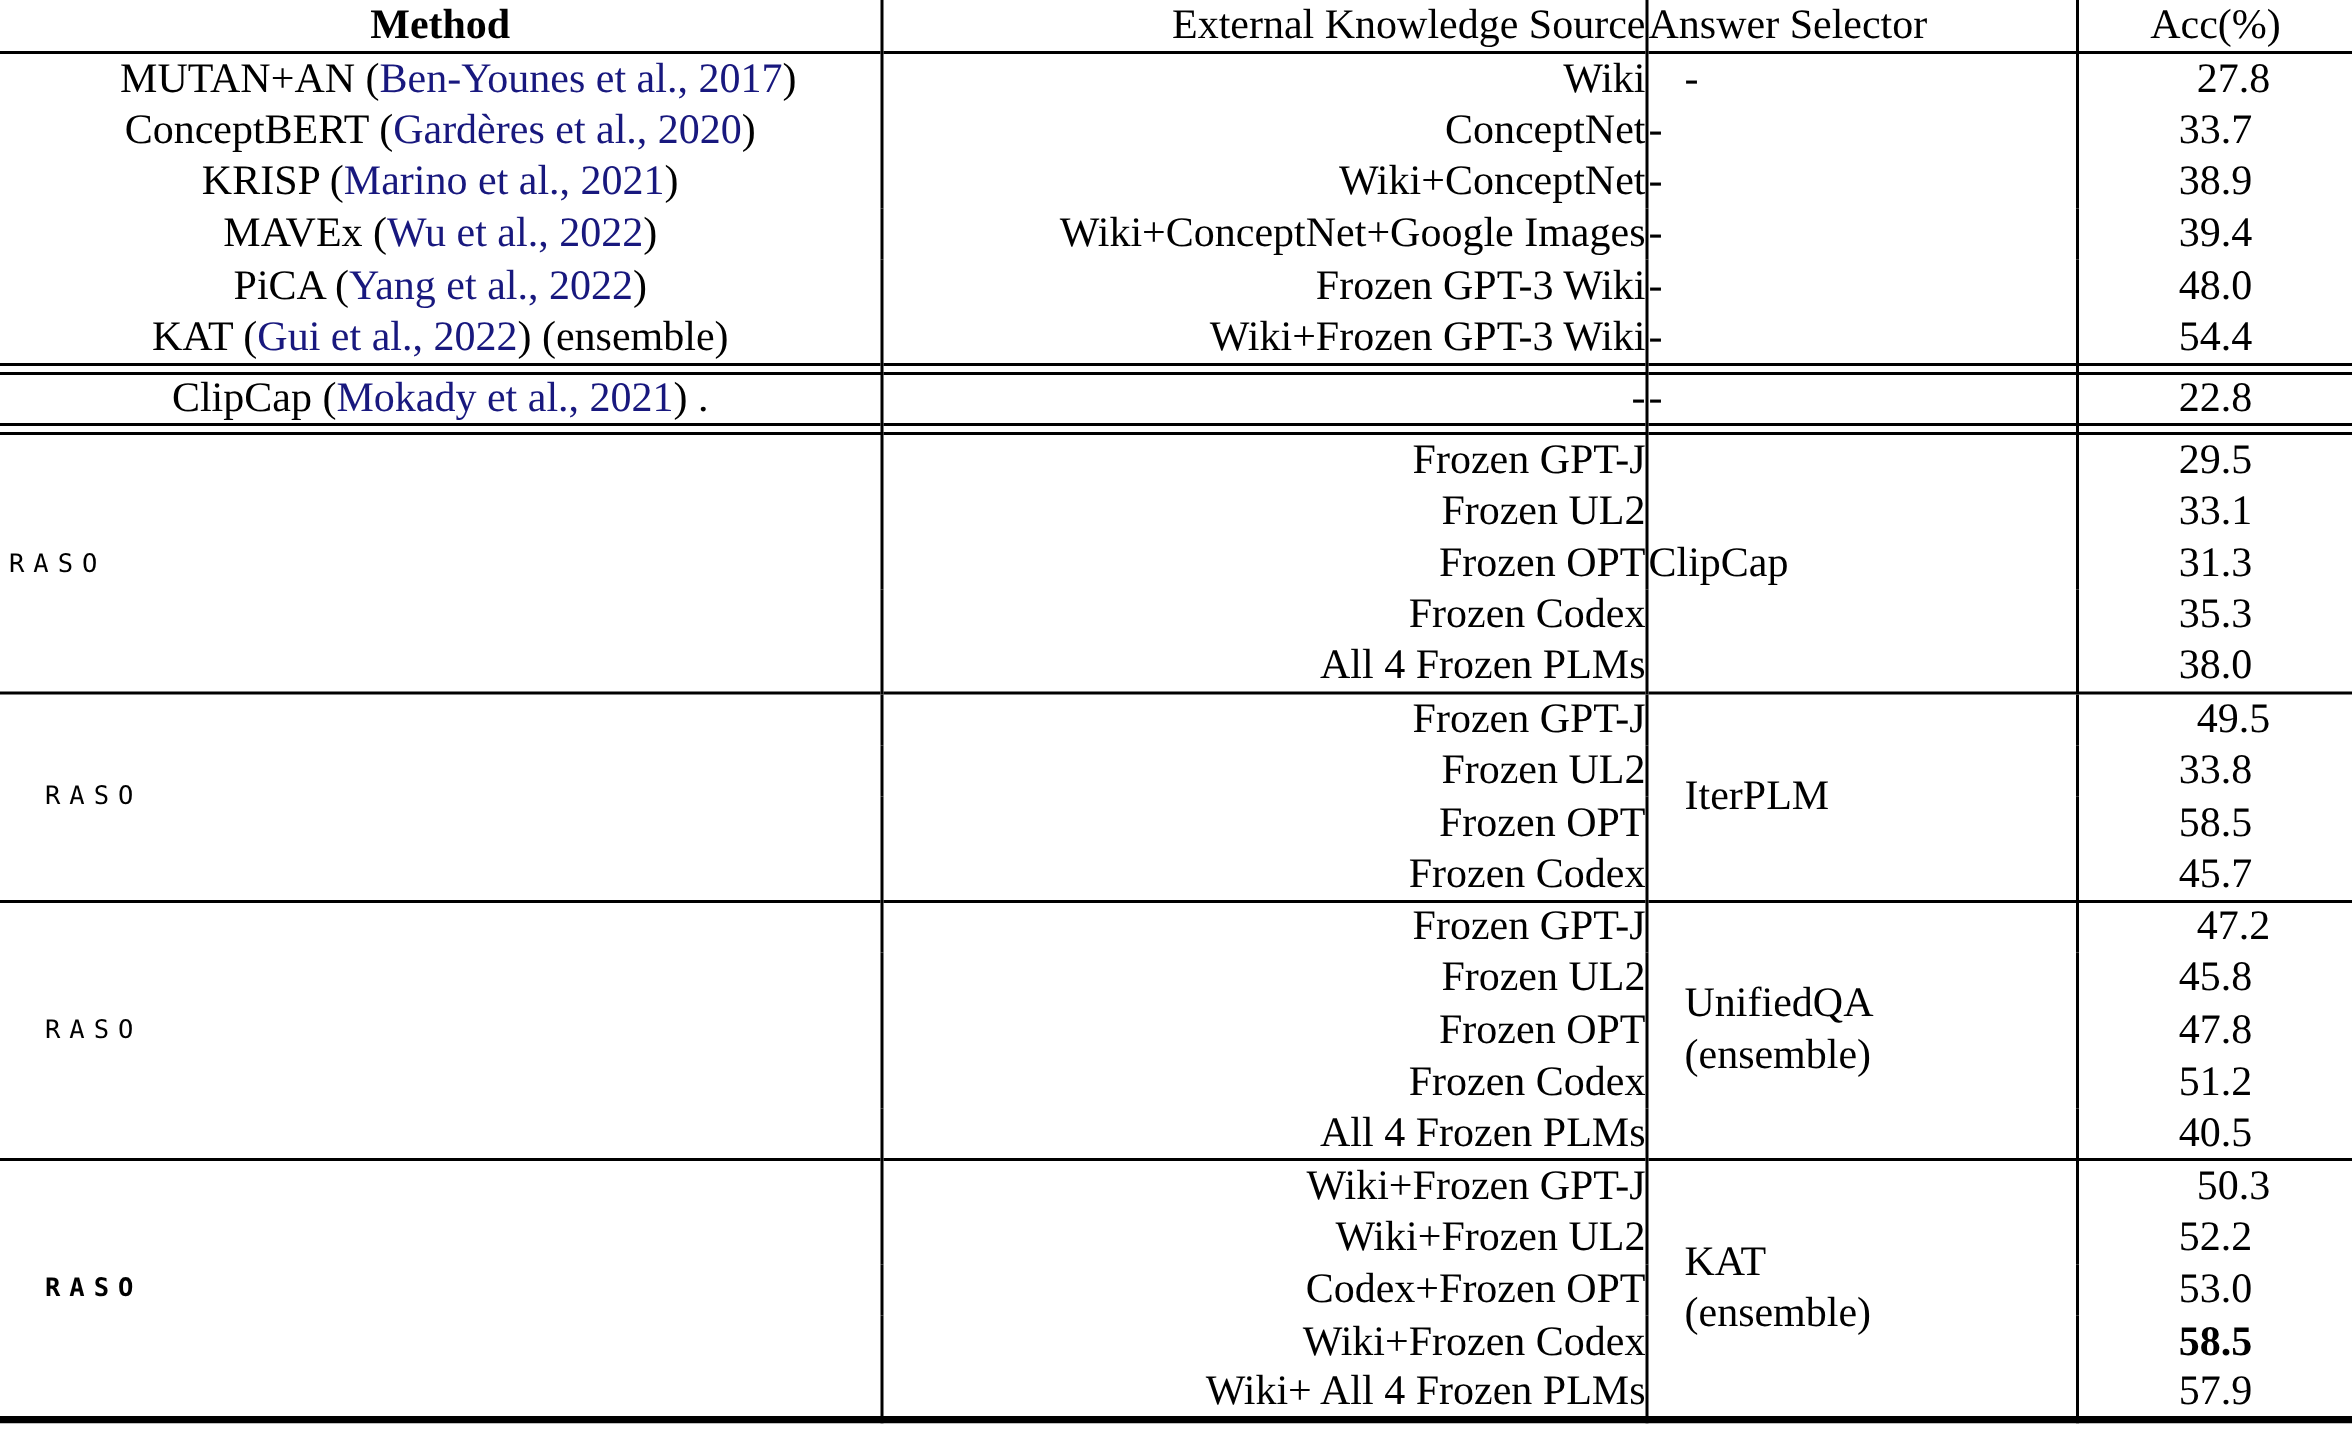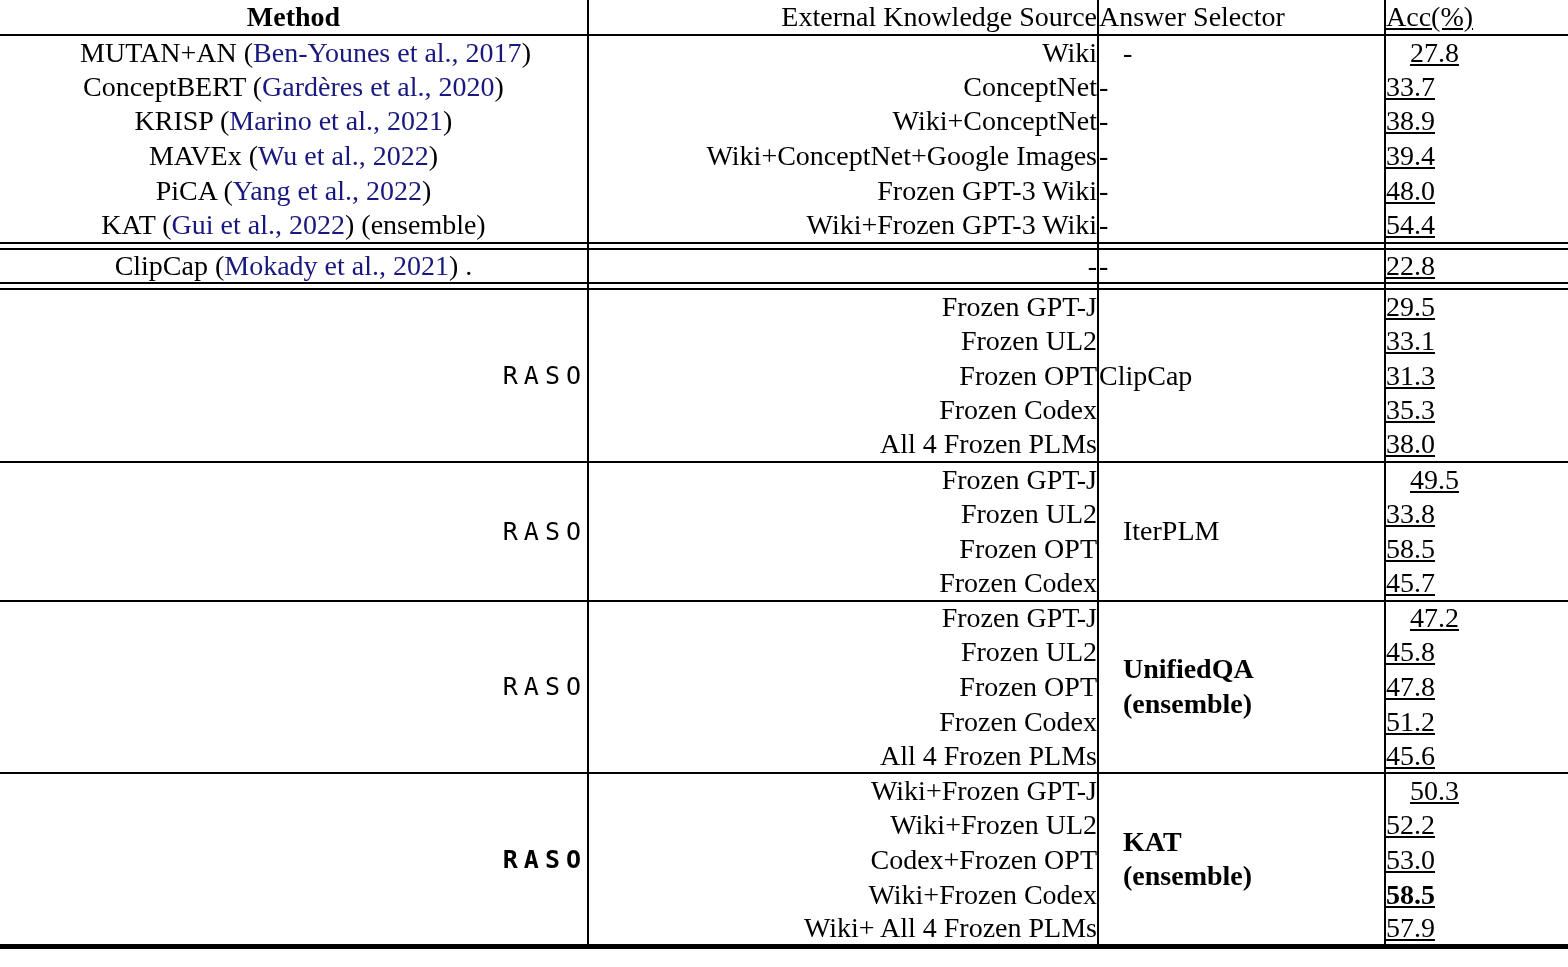--- a/index.html
+++ b/index.html
@@ -20,32 +20,32 @@
   td { padding:0; vertical-align:middle; overflow:hidden; white-space:nowrap; }
   col.c1 { width:588px; } col.c2 { width:510px; } col.c3 { width:287px; } col.c4 { width:183px; }
   .col-e, .col-s, .col-a { border-left:2px solid #000; }
   tr.hdr { height:35px; }
   tr.r   { height:34.6px; }
   tr.rule-top > td { border-top:2px solid #000;padding-left:24px; }
   tr.dbl > td { height:4px; border-top:2px solid #000; border-bottom:2px solid #000; }
   .m { text-align:center; }
   .e { text-align:right; padding-left:30px; }
   .s { }
-  .a { text-align:left;text-decoration:underline; }
+  .a { text-align:center; }
   .hb { font-weight:bold; }
   .b  { font-weight:bold; }
   .cite { color:var(--cite,#18187e); }
   .raso {
     font-family:"DejaVu Sans Mono","Liberation Mono",monospace;
-    font-size:25px;
+    font-size:17px;
     letter-spacing:6px;
     text-indent:6px;
-    text-align:right;
+    text-align:left;
   }
-  .sel-multiline div { line-height:34.6px;font-weight:bold; }
+  .sel-multiline div { line-height:34.6px; }
 </style>
 </head>
 <body>
 
 <div class="wrap">
 <table class="paper-table">
   <colgroup>
         <col class="c1">
         <col class="c2">
         <col class="c3">
@@ -176,21 +176,21 @@
   <tr class="r">
     <td class="e col-e">Frozen OPT</td>
     <td class="a col-a">47.8</td>
   </tr>
   <tr class="r">
     <td class="e col-e">Frozen Codex</td>
     <td class="a col-a">51.2</td>
   </tr>
   <tr class="r">
     <td class="e col-e">All 4 Frozen PLMs</td>
-    <td class="a col-a">45.6</td>
+    <td class="a col-a">40.5</td>
   </tr>
 
   <tr class="r rule-top">
     <td class="m raso b" rowspan="5">RASO</td>
     <td class="e col-e">Wiki+Frozen GPT-J</td>
     <td class="s col-s sel-multiline" rowspan="5">
       <div>KAT</div>
       <div>(ensemble)</div>
     </td>
     <td class="a col-a">50.3</td>

